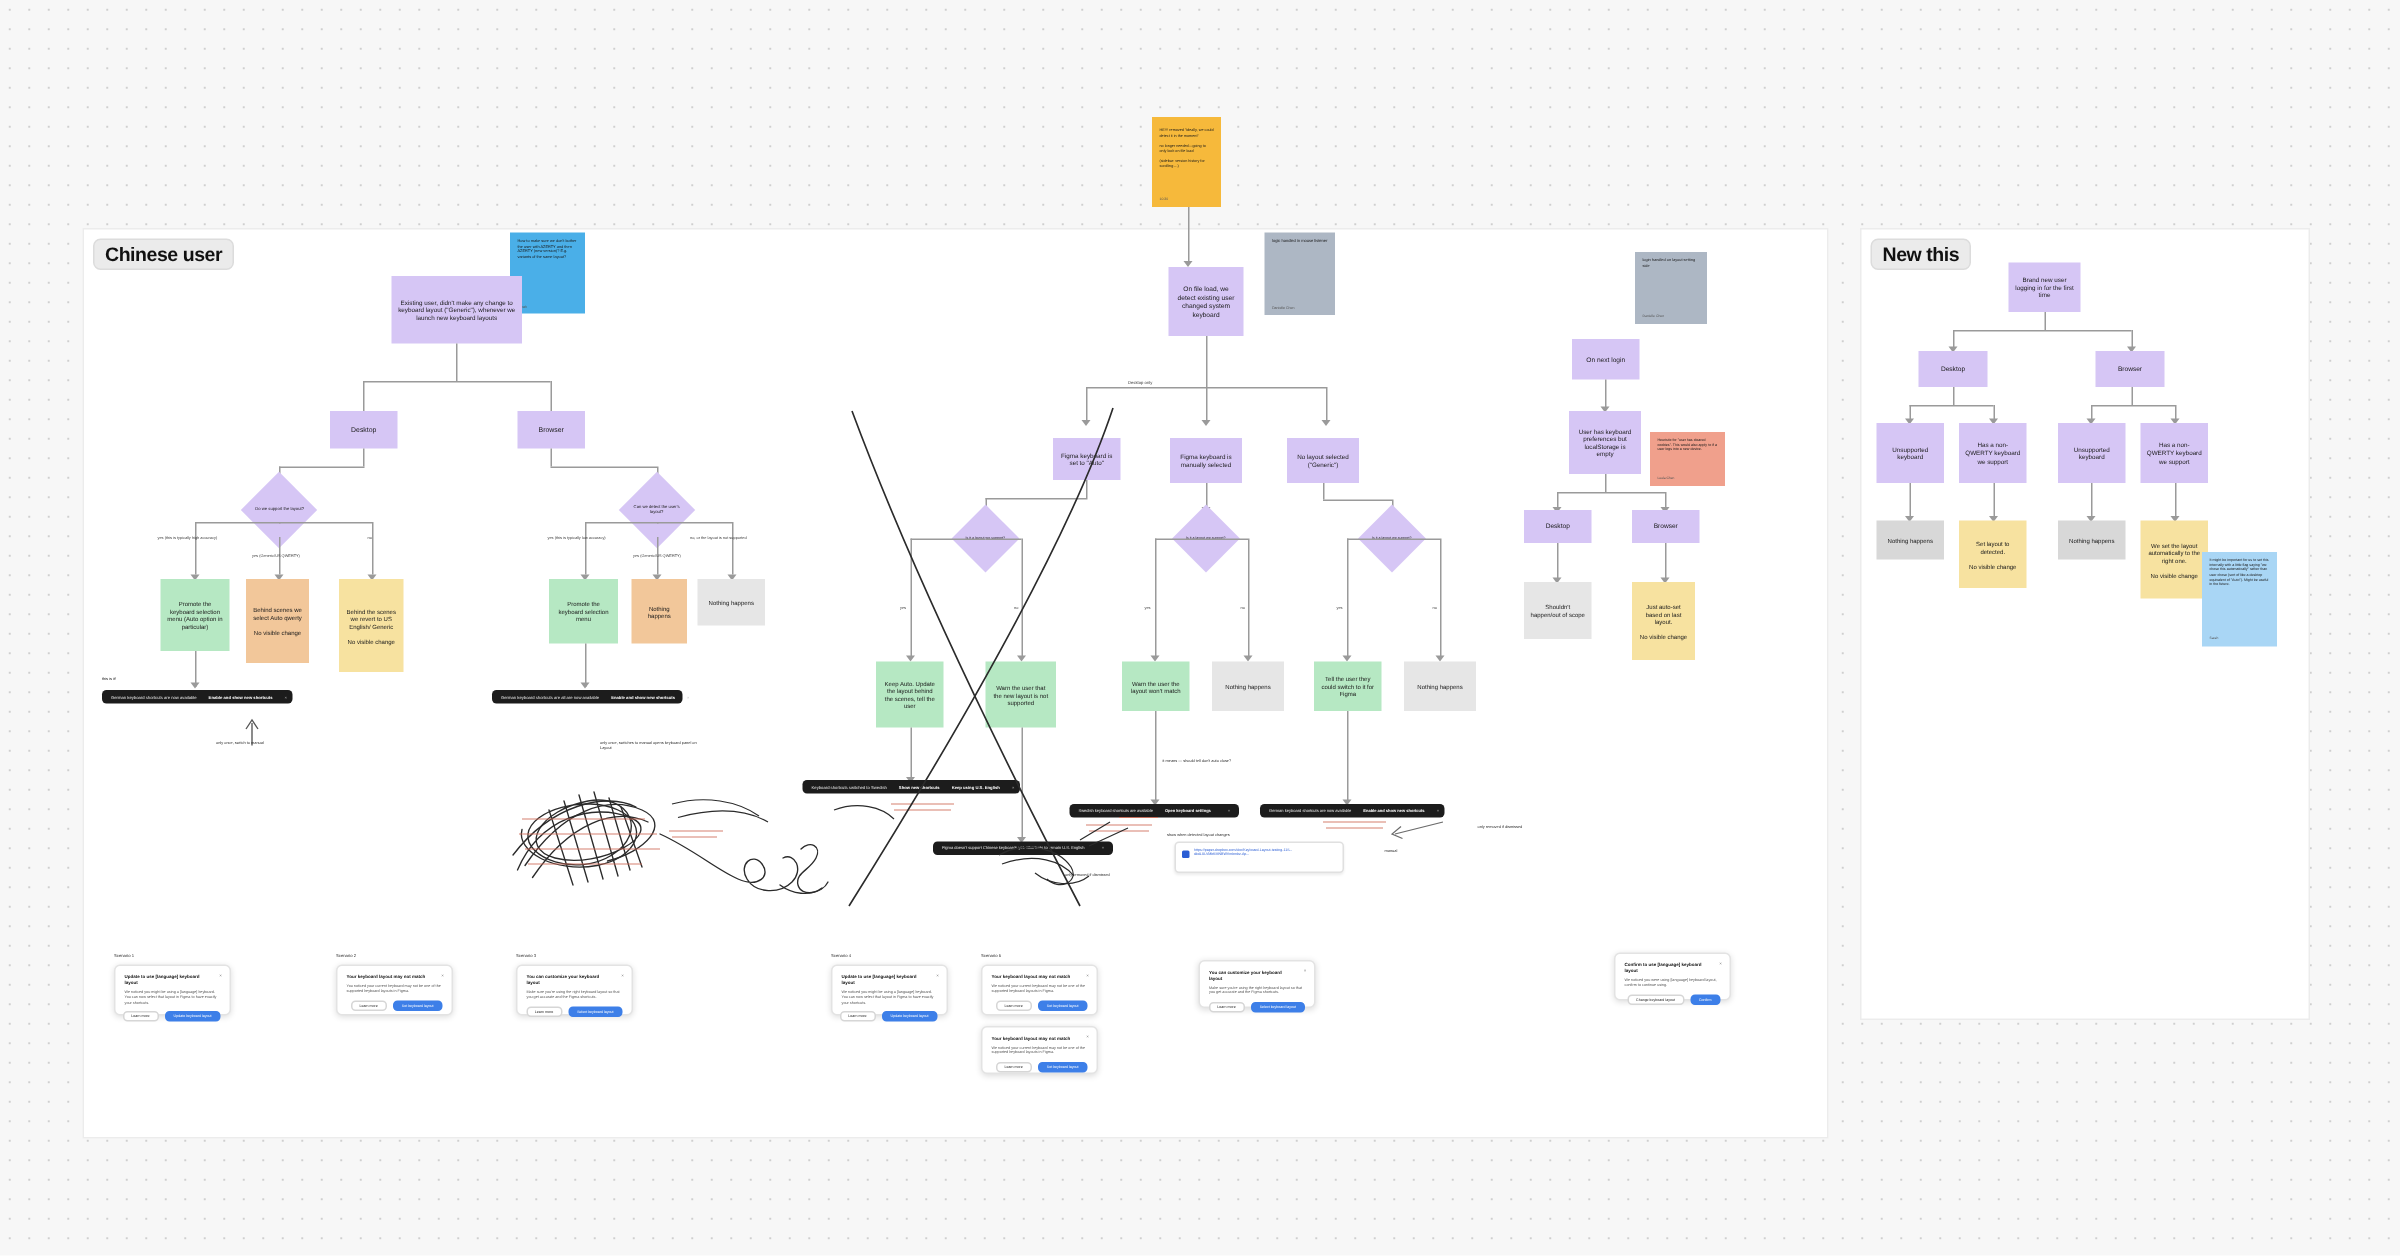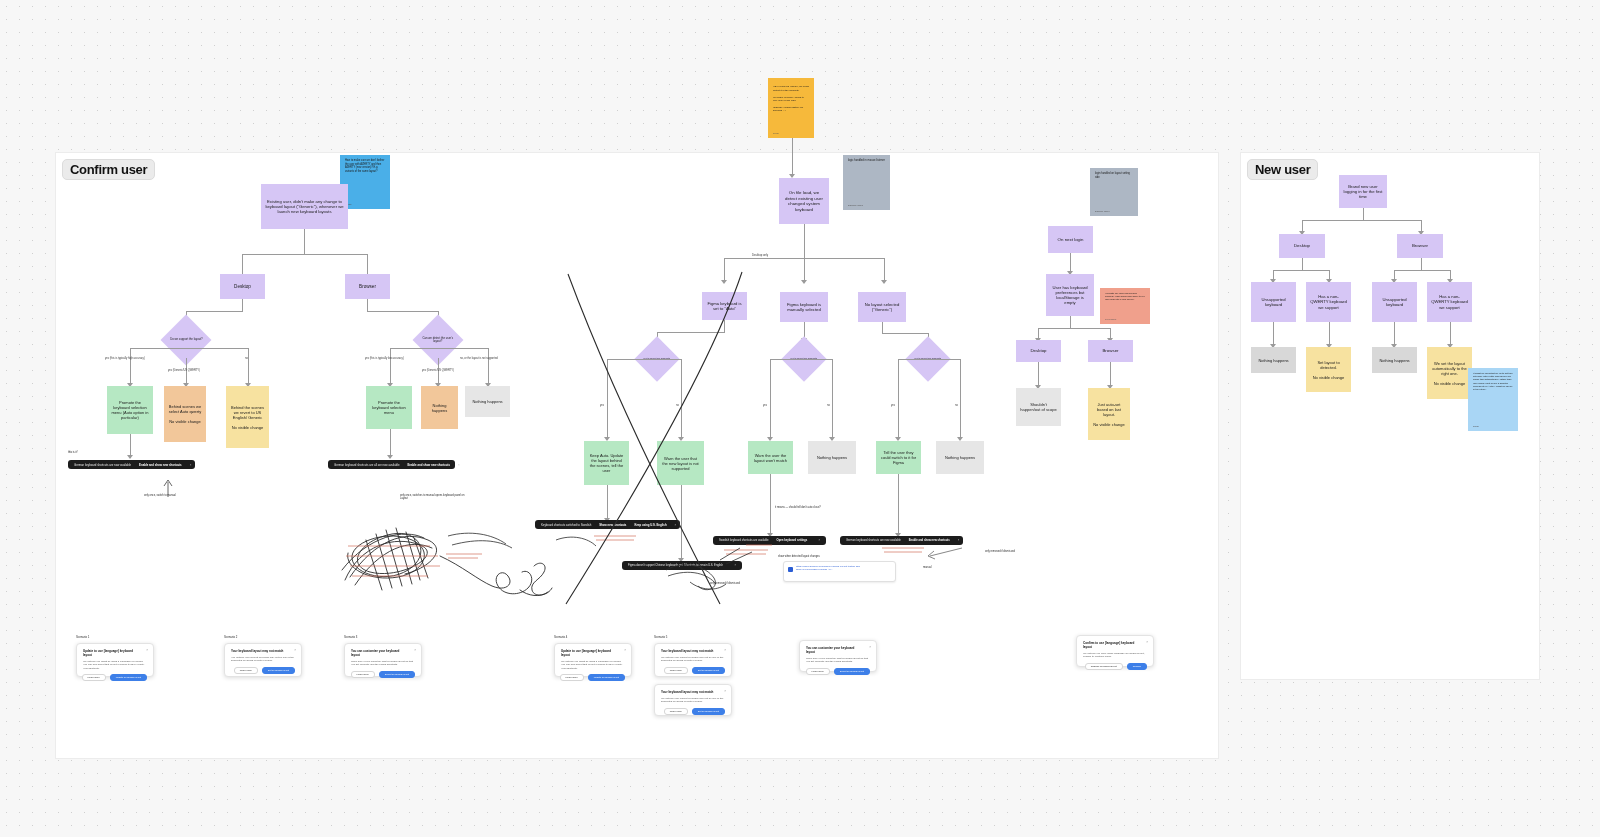--- a/index.html
+++ b/index.html
@@ -83,22 +83,22 @@
   svg.overlay{position:absolute;left:0;top:0;pointer-events:none;}
 </style>
 </head>
 <body>
 
 <div class="canvas">
 
   <div class="frame" style="left:55px;top:152px;width:1162px;height:605px;"></div>
   <div class="frame" style="left:1240px;top:152px;width:298px;height:526px;"></div>
 
-  <div class="frame-title" style="left:62px;top:159px;font-size:13px;">Confirm user</div>
-  <div class="frame-title" style="left:1247px;top:159px;font-size:13px;">New user</div>
+  <div class="frame-title" style="left:62px;top:159px;font-size:13px;">Chinese user</div>
+  <div class="frame-title" style="left:1247px;top:159px;font-size:13px;">New this</div>
 
   <div class="sticky st-blue" style="left:340px;top:155px;width:50px;height:54px;font-size:2.6px;">
     <span>How to make sure we don't bother the user with AZERTY and then AZERTY (new version)? E.g. variants of the same layout?</span>
     <span class="author" style="font-size:2.4px;">Sarah</span>
   </div>
 
   <div class="node purple" style="left:261px;top:184px;width:87px;height:45px;font-size:4.2px;">
     <span>Existing user, didn't make any change to keyboard layout ("Generic"), whenever we launch new keyboard layouts</span>
   </div>
 

